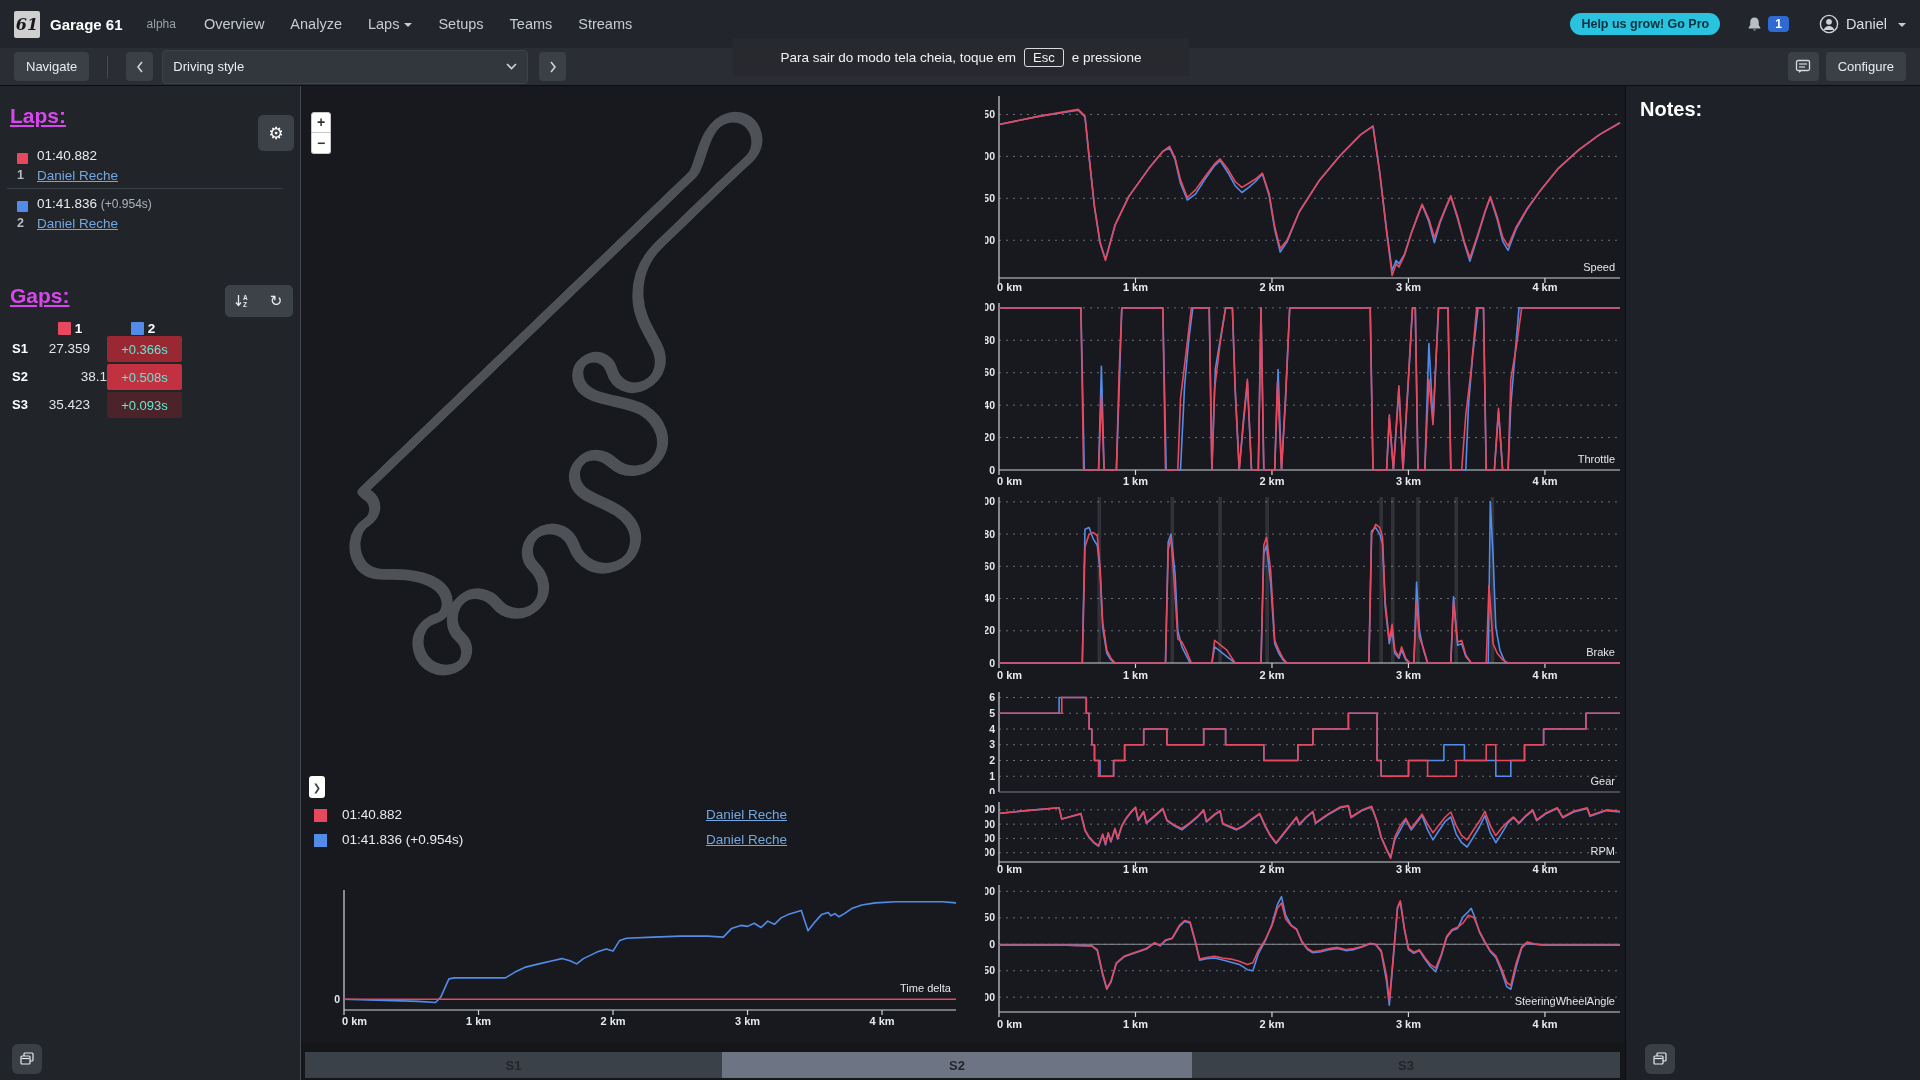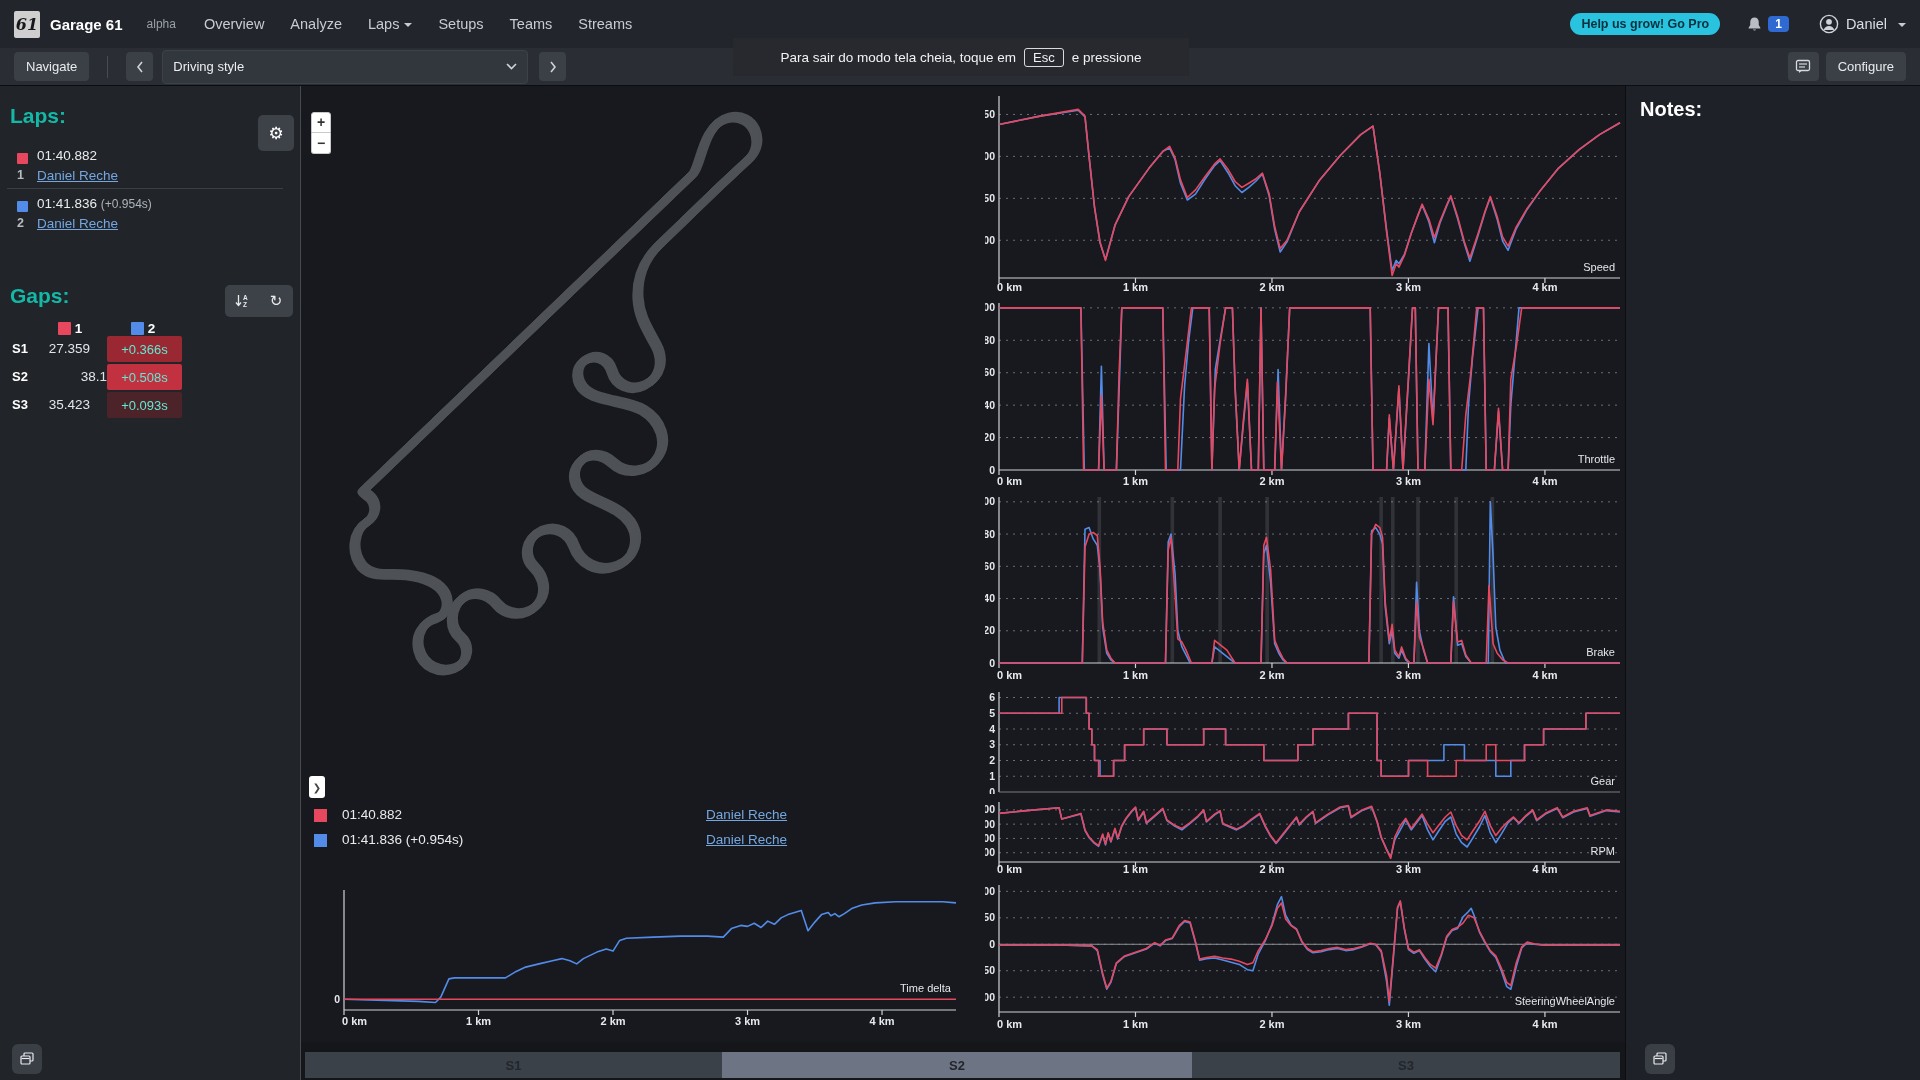--- a/index.html
+++ b/index.html
@@ -52,21 +52,21 @@
 
   
   #sidebar { position:absolute; left:0; top:86px; width:301px; height:994px;
     background:#212429; border-right:1px solid #46494f; }
   #map-col { position:absolute; left:301px; top:86px; width:684px; height:994px; background:#17191e; }
   #charts-col { position:absolute; left:985px; top:86px; width:640px; height:994px; background:#17191e; }
   #notes-col { position:absolute; left:1625px; top:86px; width:295px; height:994px;
     background:#1e2127; border-left:1px solid #0c0d10; }
   #notes-title { font-size:20px; font-weight:700; color:#fff; padding:12px 0 0 14px; }
 
-  h2.panel-title { font-size:21px; font-weight:700; color:#14b8a6; }
+  h2.panel-title { font-size:21px; font-weight:700; color:#d946ef;text-decoration:underline; }
   #laps-title { position:absolute; left:10px; top:18px; }
   .sq-btn { position:absolute; background:#3d4249; border:none; border-radius:5px;
     color:#fff; cursor:pointer; display:flex; align-items:center; justify-content:center; }
   #laps-gear-btn { left:258px; top:29px; width:36px; height:36px; font-size:17px; }
 
   .swatch { display:inline-block; width:11px; height:11px; border-radius:1px; }
   .lap-row { position:absolute; left:0; width:100%; }
   .lap-idx { position:absolute; left:17px; font-size:12.5px; font-weight:700; color:#b6bcc2; }
   .lap-time { position:absolute; left:37px; font-size:13.5px; color:#e9ebed; }
   .lap-extra { font-size:12px; color:#aeb4ba; }

